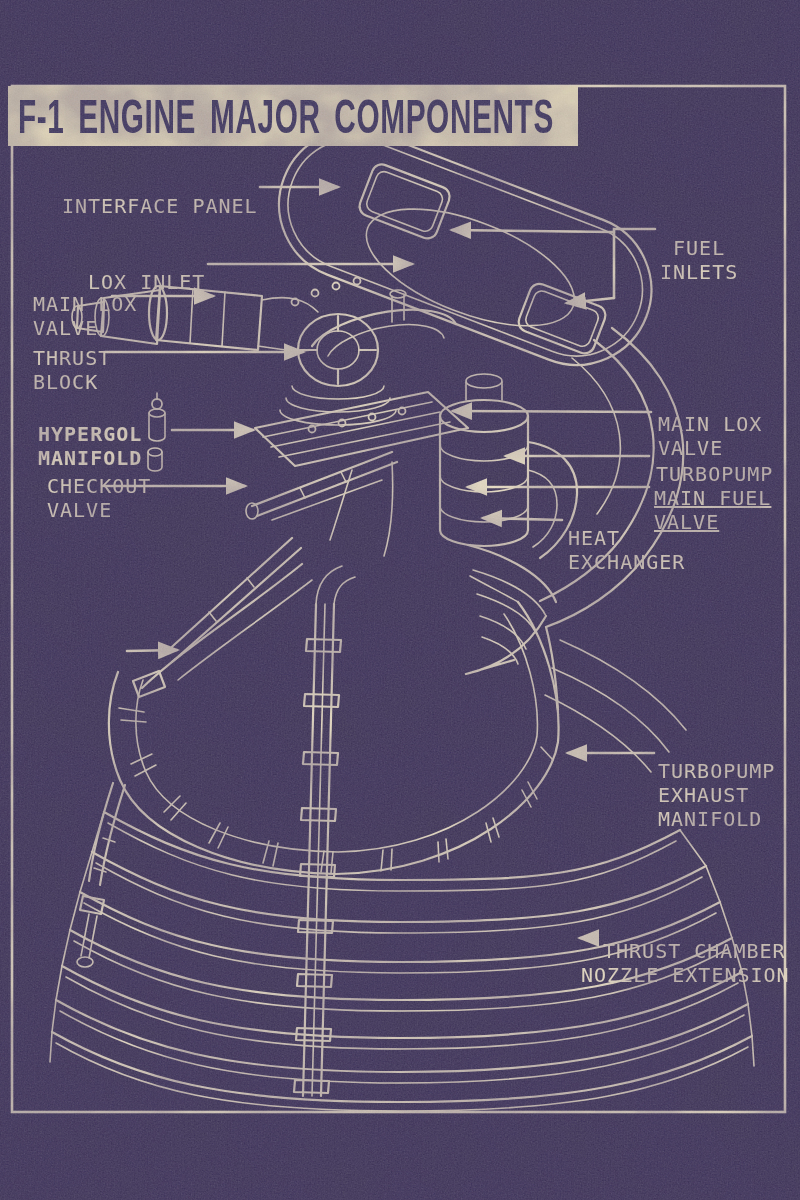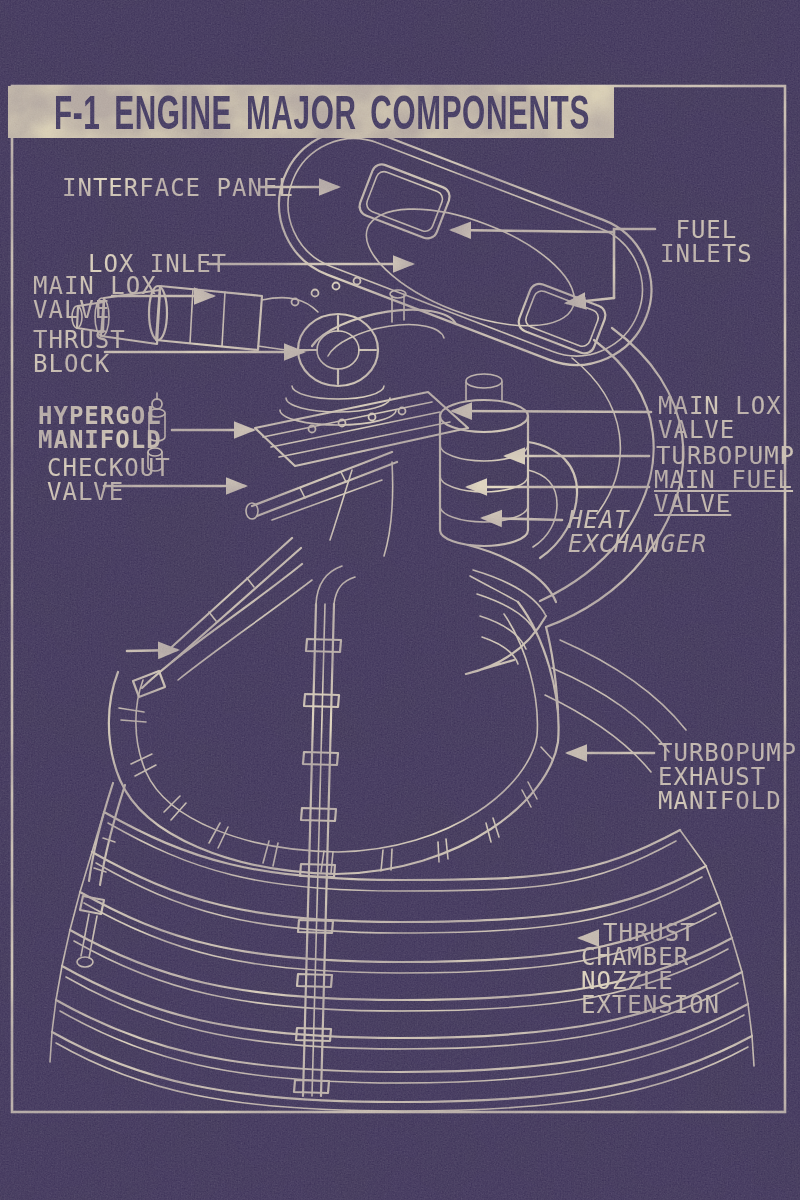--- a/index.html
+++ b/index.html
@@ -15,58 +15,58 @@
     font-family:"DejaVu Sans Mono", monospace;
   }
   svg{display:block;}
   .art{position:absolute;left:0;top:0;}
   .ln{stroke:var(--ink);fill:none;stroke-width:2.2;stroke-linecap:round;stroke-linejoin:round;}
   .thin{stroke-width:1.6;}
   .callout{stroke:var(--ink);fill:none;stroke-width:2.6;stroke-linecap:round;}
   .dot{fill:none;stroke:var(--ink);stroke-width:1.8;}
   .frame{stroke:var(--ink);fill:none;stroke-width:2.6;}
   .title-box{
-    position:absolute;left:8px;top:86px;width:570px;height:52px;
+    position:absolute;left:8px;top:86px;width:570px;height:60px;
     background:var(--box);
     display:flex;align-items:center;
     z-index:3;
-    padding-left:36px;
   }
   .title-box span{
     display:inline-block;
     padding-left:16px;
     font-family:"Liberation Sans", sans-serif;
     font-weight:bold;
     font-size:48px;
     letter-spacing:1px;
     word-spacing:8px;
     color:var(--title);
     transform:scaleX(0.62);
     transform-origin:left center;
     white-space:nowrap;
   }
   .label{
     position:absolute;
-    font-size:24px;line-height:24px;
+    font-size:20px;line-height:24px;
     letter-spacing:1px;
     color:var(--ink);
     white-space:pre-line;
     z-index:3;
+    margin-top:18px;
   }
   .lbl-interface{left:62px;top:176px;}
   .lbl-loxinlet{left:88px;top:252px;}
   .lbl-mlv-left{left:33px;top:274px;}
   .lbl-gimbal{left:33px;top:328px;}
   .lbl-hypergol{left:38px;top:404px;font-weight:bold;}
   .lbl-checkout{left:47px;top:456px;}
   .lbl-fuelinlets{left:660px;top:218px;text-align:center;}
   .lbl-mlv-right{left:658px;top:394px;}
   .lbl-turbopump{left:656px;top:444px;}
   .lbl-mfv{left:654px;top:468px;text-decoration:underline;}
-  .lbl-heatex{left:568px;top:508px;font-style:italic;}
+  .lbl-heatex{left:568px;top:508px;}
   .lbl-thrust{left:37px;top:620px;}
   .lbl-tem{left:658px;top:741px;}
   .lbl-nozzle{left:581px;top:921px;text-indent:22px;}
   .grain{position:absolute;left:0;top:0;z-index:5;pointer-events:none;}
 </style>
 </head>
 <body>
 
 <div class="poster">
 

